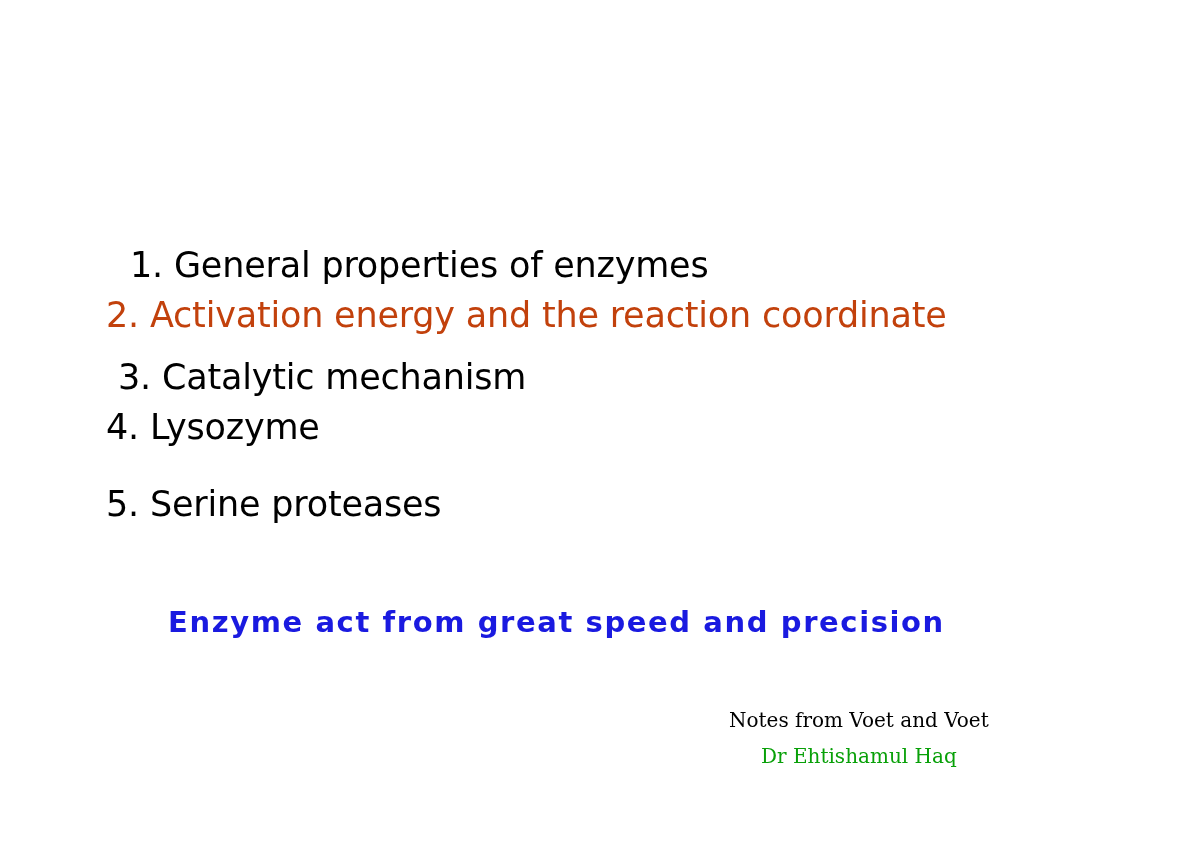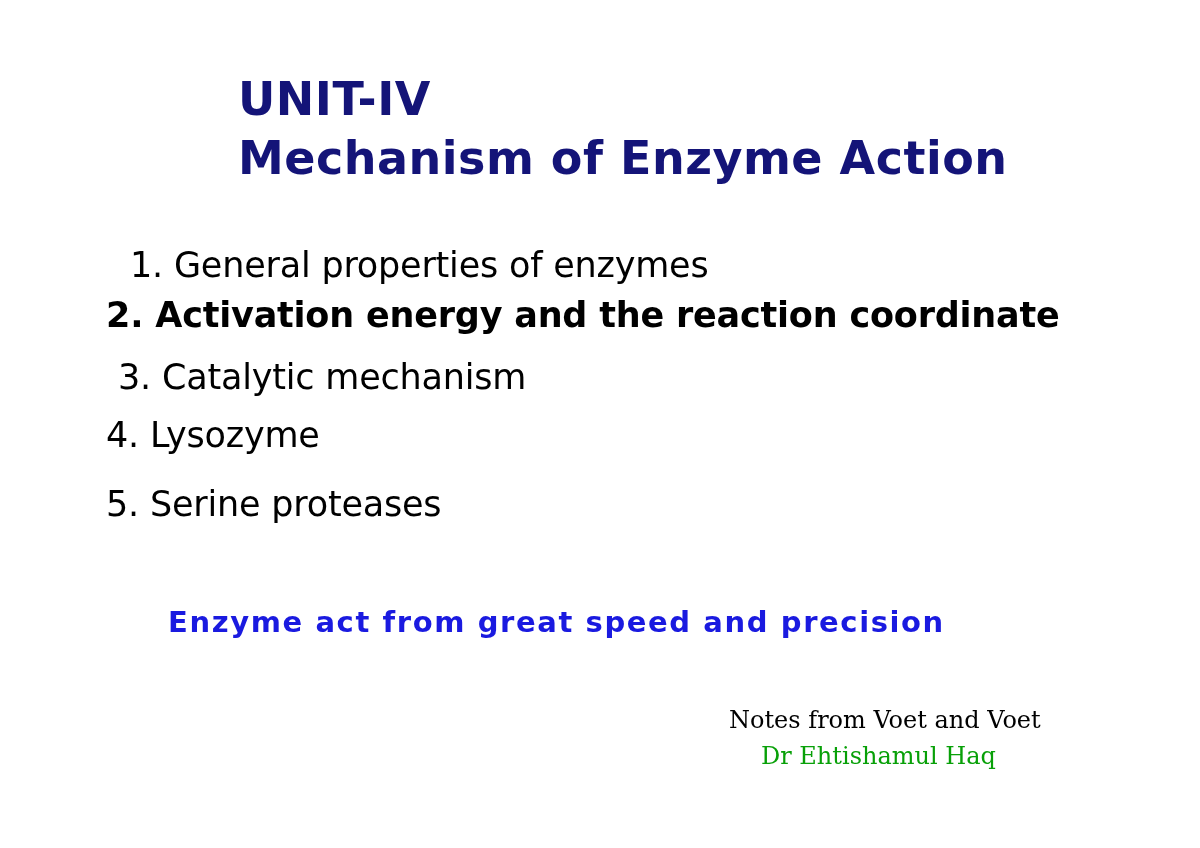--- a/index.html
+++ b/index.html
@@ -64,21 +64,21 @@
   }
   .topic-item .num {
     display: inline;
   }
   .topic-item .txt {
     display: inline;
   }
   .topic-1 { left: 106px; top: 6px;   font-size: 35px; margin-left: 24px; }
   .topic-2 { left: 106px; top: 56px;  font-size: 35px; }
   .topic-3 { left: 118px; top: 118px; font-size: 35px; }
-  .topic-4 { left: 106px; top: 176px; font-size: 35px; }
+  .topic-4 { left: 106px; top: 168px; font-size: 35px; }
   .topic-5 { left: 106px; top: 245px; font-size: 35px; }
 
   
   .tagline {
     position: absolute;
     left: 168px;
     top: 604px;
     color: #1a1ae0;
     font-family: "DejaVu Sans", sans-serif;
     font-weight: bold;
@@ -90,45 +90,41 @@
 
   
   .footer {
     position: absolute;
     left: 729px;
     top: 702px;
     width: 420px;
   }
   .footer-line {
     font-family: "DejaVu Serif", serif;
-    font-size: 24px;
+    font-size: 20px;
     line-height: 36px;
     white-space: nowrap;
   }
   .footer-source { color: #000000; }
   .footer-author { color: #08a008; margin-left: 32px; }
 </style>
 </head>
 <body>
 
 <div class="slide" style="background: rgb(255, 255, 255);">
 
-  <div class="title-block">
-    <div class="title-line title-line-1" style="color: rgb(20, 20, 120);">UNIT-IV</div>
-    <div class="title-line title-line-2" style="color: rgb(20, 20, 120);">Mechanism of Enzyme Action</div>
-  </div>
 
   <div class="topic-list">
 
     <div class="topic-item topic-1" style="color: rgb(0, 0, 0);">
       <span class="num">1.</span>
       <span class="txt">General properties of enzymes</span>
     </div>
 
-    <div class="topic-item topic-2" style="color: #000000; font-weight: bold;">
+    <div class="topic-item topic-2" style="color: #c2410c;">
       <span class="num">2.</span>
       <span class="txt">Activation energy and the reaction coordinate</span>
     </div>
 
     <div class="topic-item topic-3" style="color: rgb(0, 0, 0);">
       <span class="num">3.</span>
       <span class="txt">Catalytic mechanism</span>
     </div>
 
     <div class="topic-item topic-4" style="color: rgb(0, 0, 0);">

